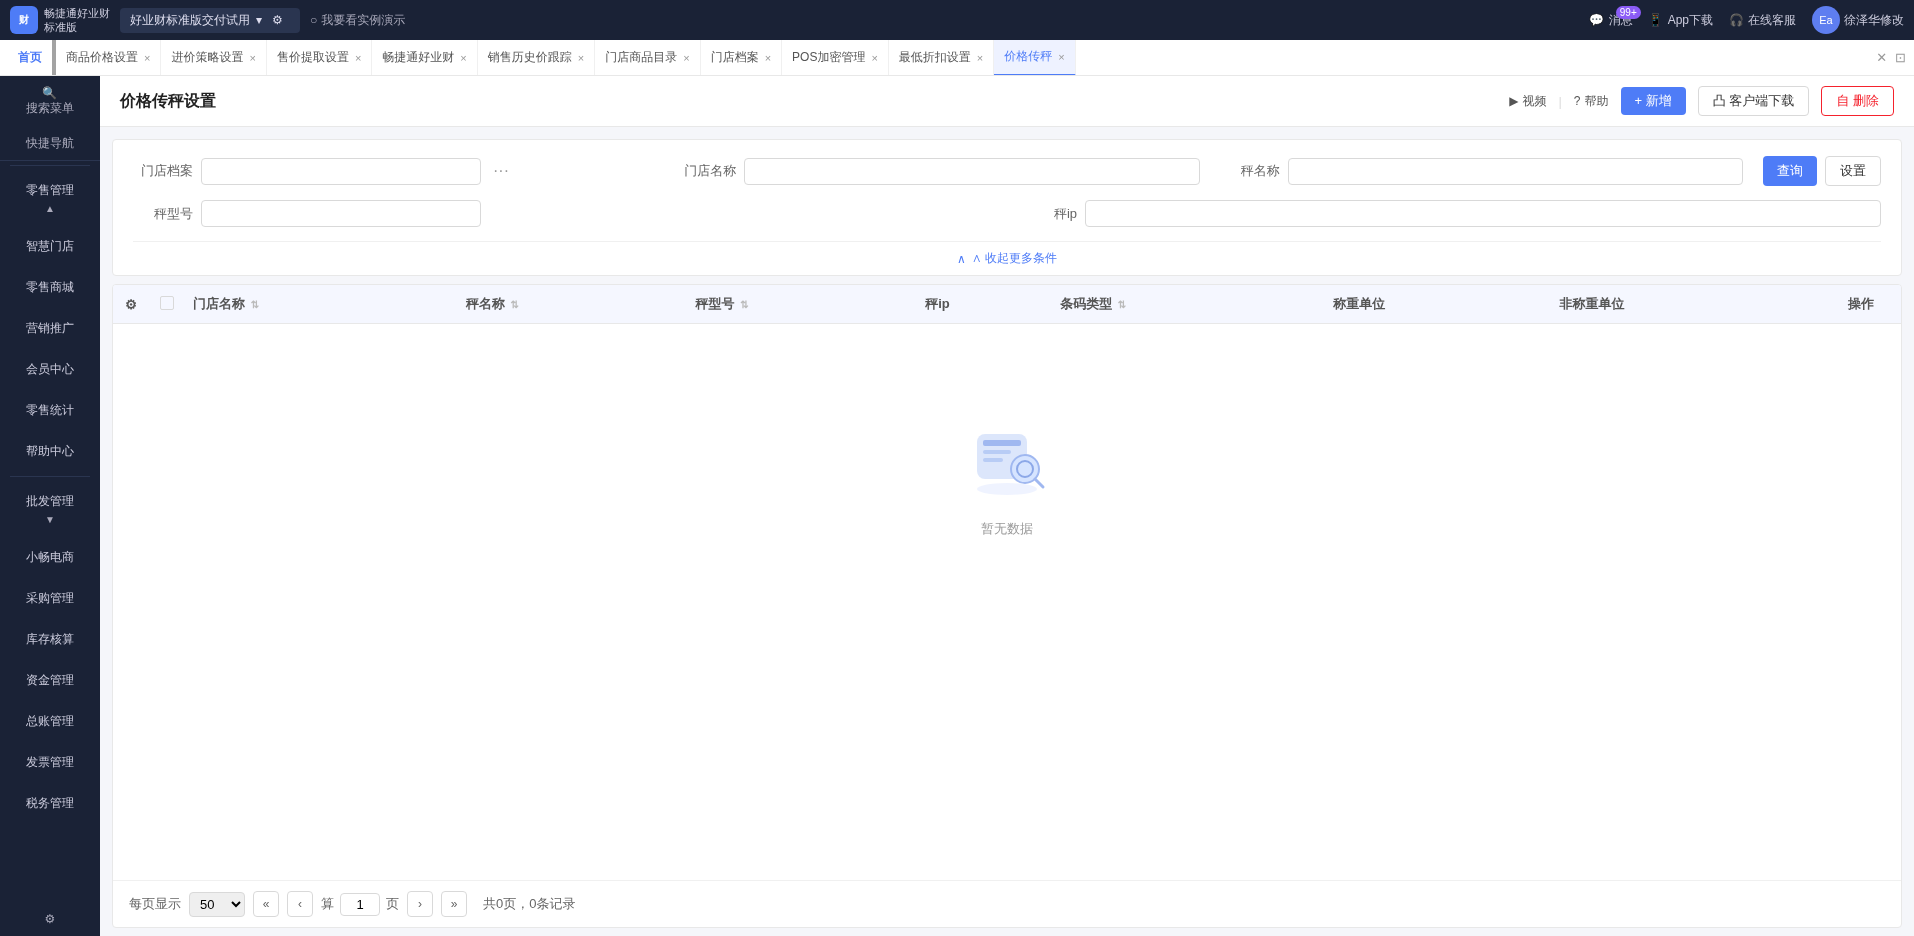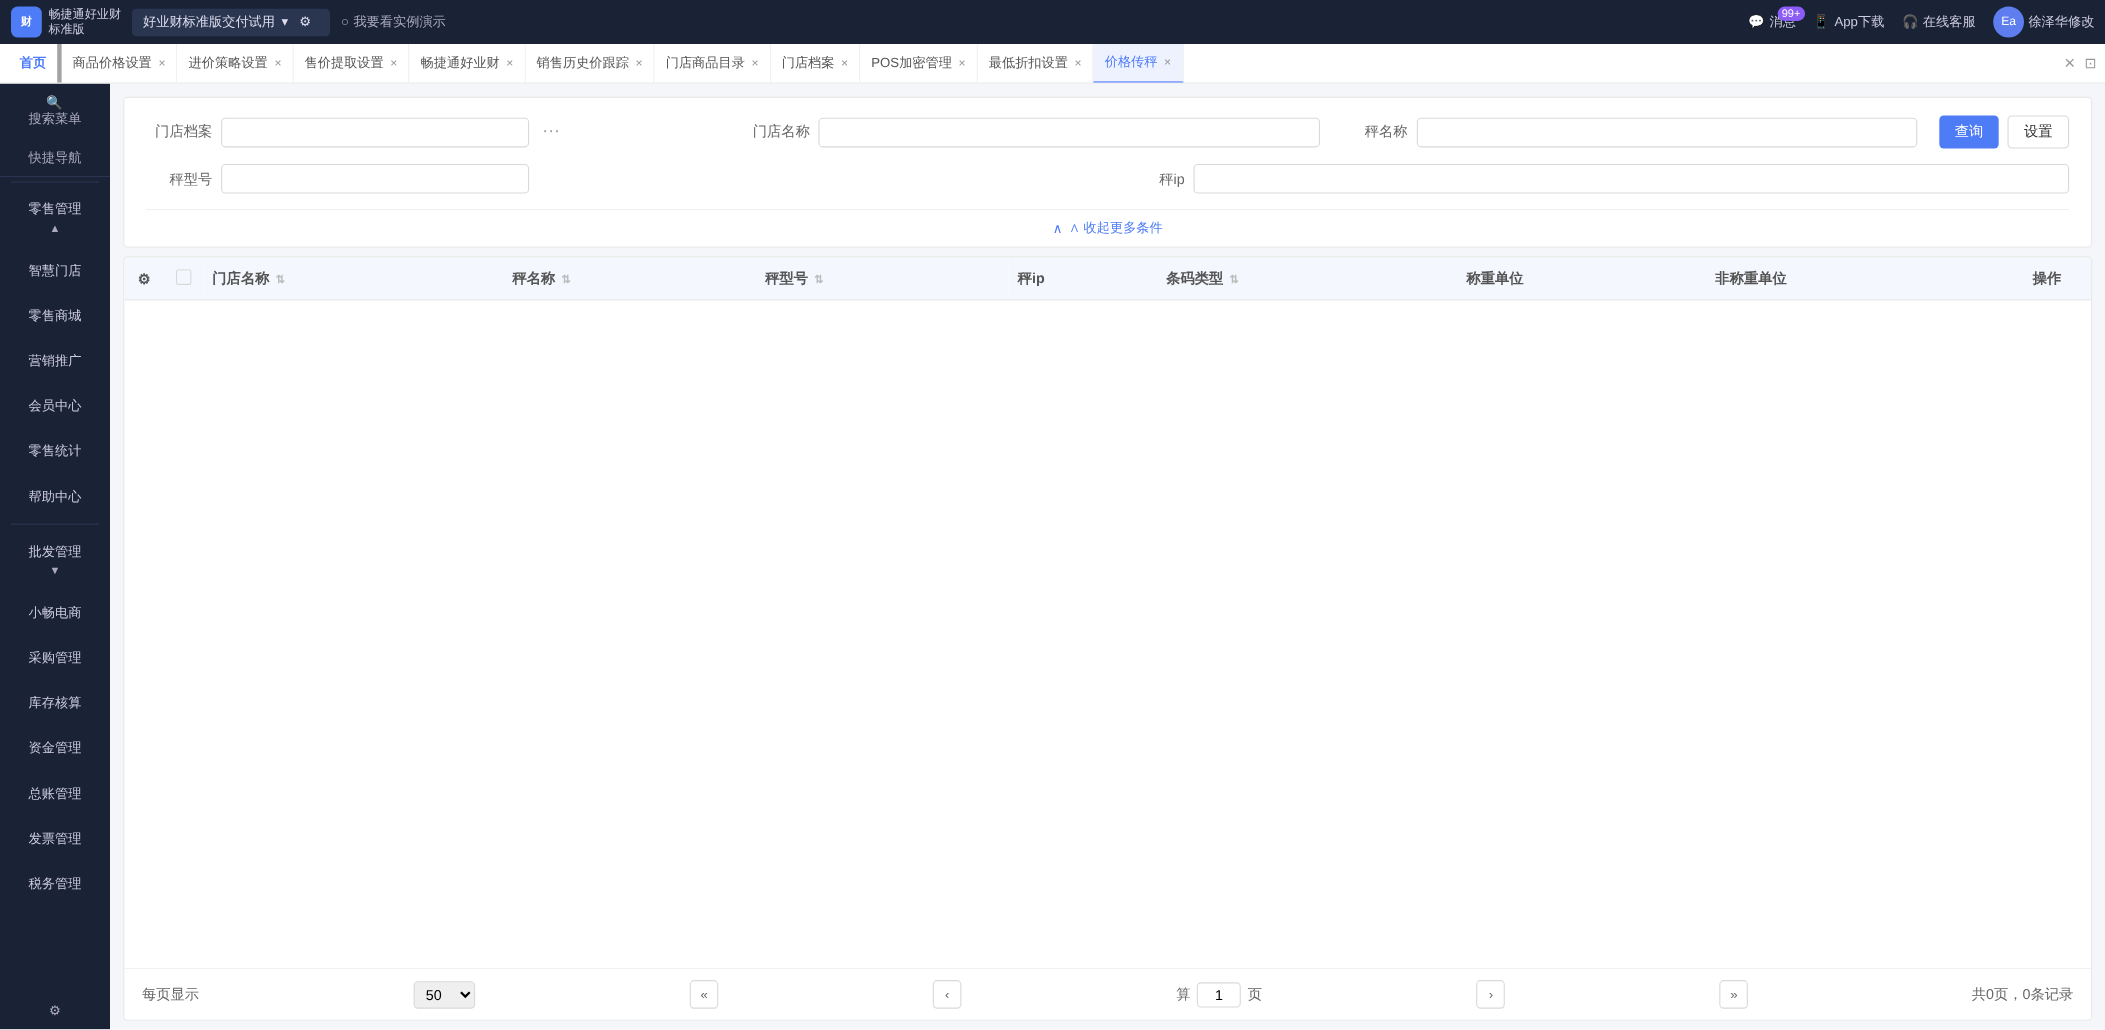--- a/index.html
+++ b/index.html
@@ -70,21 +70,21 @@
     .th-gear { width: 36px; text-align: center; }
     .th-check { width: 36px; text-align: center; }
     .th-ops { width: 80px; text-align: center; }
 
     
     .empty-state { display: flex; flex-direction: column; align-items: center; justify-content: center; padding: 80px 0; }
     .empty-icon { width: 100px; height: 100px; margin-bottom: 16px; }
     .empty-text { color: #999; font-size: 13px; }
 
     
-    .pagination { display: flex; align-items: center; justify-content: space-between; padding: 10px 16px; border-top: 1px solid #f0f0f0; gap: 8px; flex-shrink: 0; }
+    .pagination { display: flex; align-items: center; justify-content: flex-start; padding: 10px 16px; border-top: 1px solid #f0f0f0; gap: 8px; flex-shrink: 0; }
     .pagination-label { font-size: 13px; color: #666; }
     .pagination-select { border: 1px solid #d9d9d9; border-radius: 4px; padding: 3px 6px; font-size: 13px; }
     .pagination-btn { width: 26px; height: 26px; display: flex; align-items: center; justify-content: center; border: 1px solid #d9d9d9; border-radius: 4px; cursor: pointer; color: #666; font-size: 12px; background: #fff; }
     .pagination-page { display: flex; align-items: center; gap: 6px; font-size: 13px; color: #666; }
     .pagination-input { width: 40px; border: 1px solid #d9d9d9; border-radius: 4px; padding: 3px 6px; text-align: center; font-size: 13px; }
     .pagination-info { font-size: 13px; color: #666; margin-left: 8px; }
 
     
     .cb { width: 14px; height: 14px; border: 1px solid #d9d9d9; border-radius: 2px; display: inline-block; cursor: pointer; }
   </style>
@@ -243,20 +243,43 @@
       <div class="sidebar-item">
         <span>税务管理</span>
       </div>
       <div class="sidebar-bottom">
         <span>⚙</span>
       </div>
     </div>
 
     <div class="content">
 
+      <div class="content-header">
+        <div class="page-title">价格传秤设置</div>
+        <div class="content-header-right">
+          <div class="header-link">
+            <span>▶</span>
+            <span>视频</span>
+          </div>
+          <span class="header-divider">|</span>
+          <div class="header-link">
+            <span>?</span>
+            <span>帮助</span>
+          </div>
+          <button class="btn btn-primary">
+            <span>+ 新增</span>
+          </button>
+          <button class="btn btn-default">
+            <span>凸 客户端下载</span>
+          </button>
+          <button class="btn btn-danger">
+            <span>自 删除</span>
+          </button>
+        </div>
+      </div>
 
       <div class="filter-area">
         <div class="filter-row">
           <div class="filter-item">
             <label class="filter-label">门店档案</label>
             <input class="filter-input" type="text" style="flex: 0 0 280px;">
             <span class="filter-input-dots">···</span>
           </div>
           <div class="filter-item">
             <label class="filter-label">门店名称</label>
@@ -329,20 +352,33 @@
                 </th>
                 <th class="th-ops">
                   <span>操作</span>
                 </th>
               </tr>
             </thead>
             <tbody id="table-body">
             </tbody>
           </table>
 
+          <div class="empty-state">
+            <svg class="empty-icon" viewBox="0 0 100 100" xmlns="http://www.w3.org/2000/svg">
+              <ellipse cx="50" cy="85" rx="30" ry="6" fill="#e0e8ff" opacity="0.5"></ellipse>
+              <rect x="20" y="30" width="50" height="45" rx="8" fill="#c5d5f8" opacity="0.6"></rect>
+              <rect x="26" y="36" width="38" height="6" rx="2" fill="#a0b8f0"></rect>
+              <rect x="26" y="46" width="28" height="4" rx="2" fill="#b8ccf5"></rect>
+              <rect x="26" y="54" width="20" height="4" rx="2" fill="#b8ccf5"></rect>
+              <circle cx="68" cy="65" r="14" fill="#d6e4ff" stroke="#a0b8f0" stroke-width="2"></circle>
+              <line x1="78" y1="75" x2="86" y2="83" stroke="#a0b8f0" stroke-width="3" stroke-linecap="round"></line>
+              <circle cx="68" cy="65" r="8" fill="none" stroke="#8ca8e8" stroke-width="2"></circle>
+            </svg>
+            <div class="empty-text">暂无数据</div>
+          </div>
         </div>
 
         <div class="pagination">
           <span class="pagination-label">每页显示</span>
           <select class="pagination-select">
             <option>50</option>
             <option>10</option>
             <option>20</option>
             <option>100</option>
           </select>

